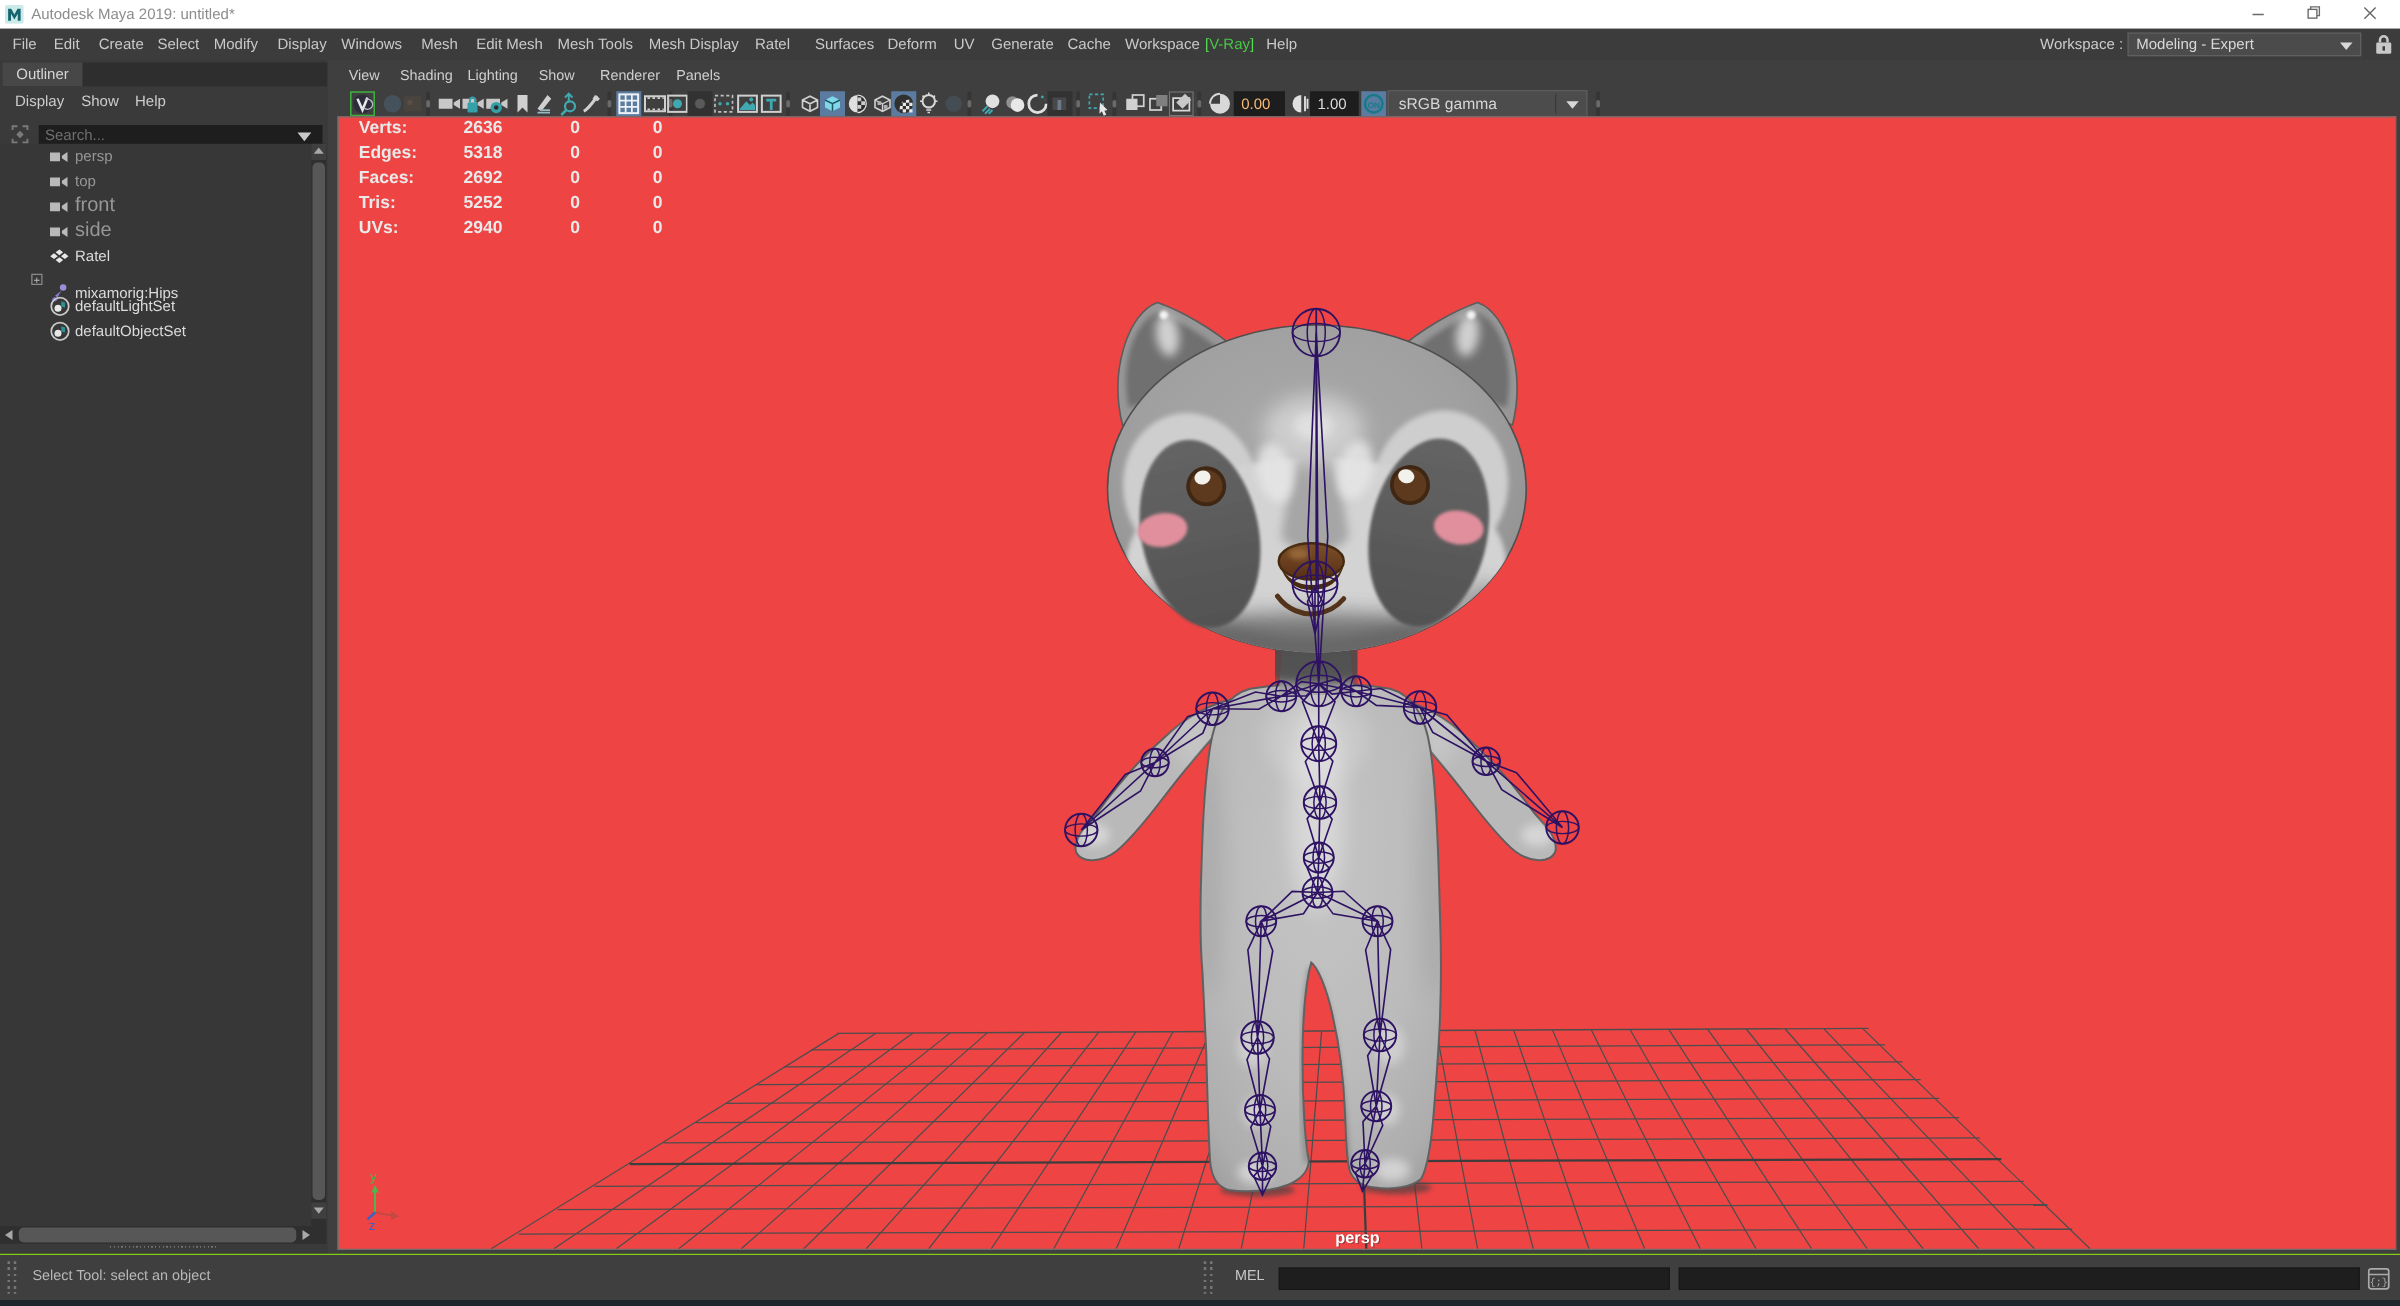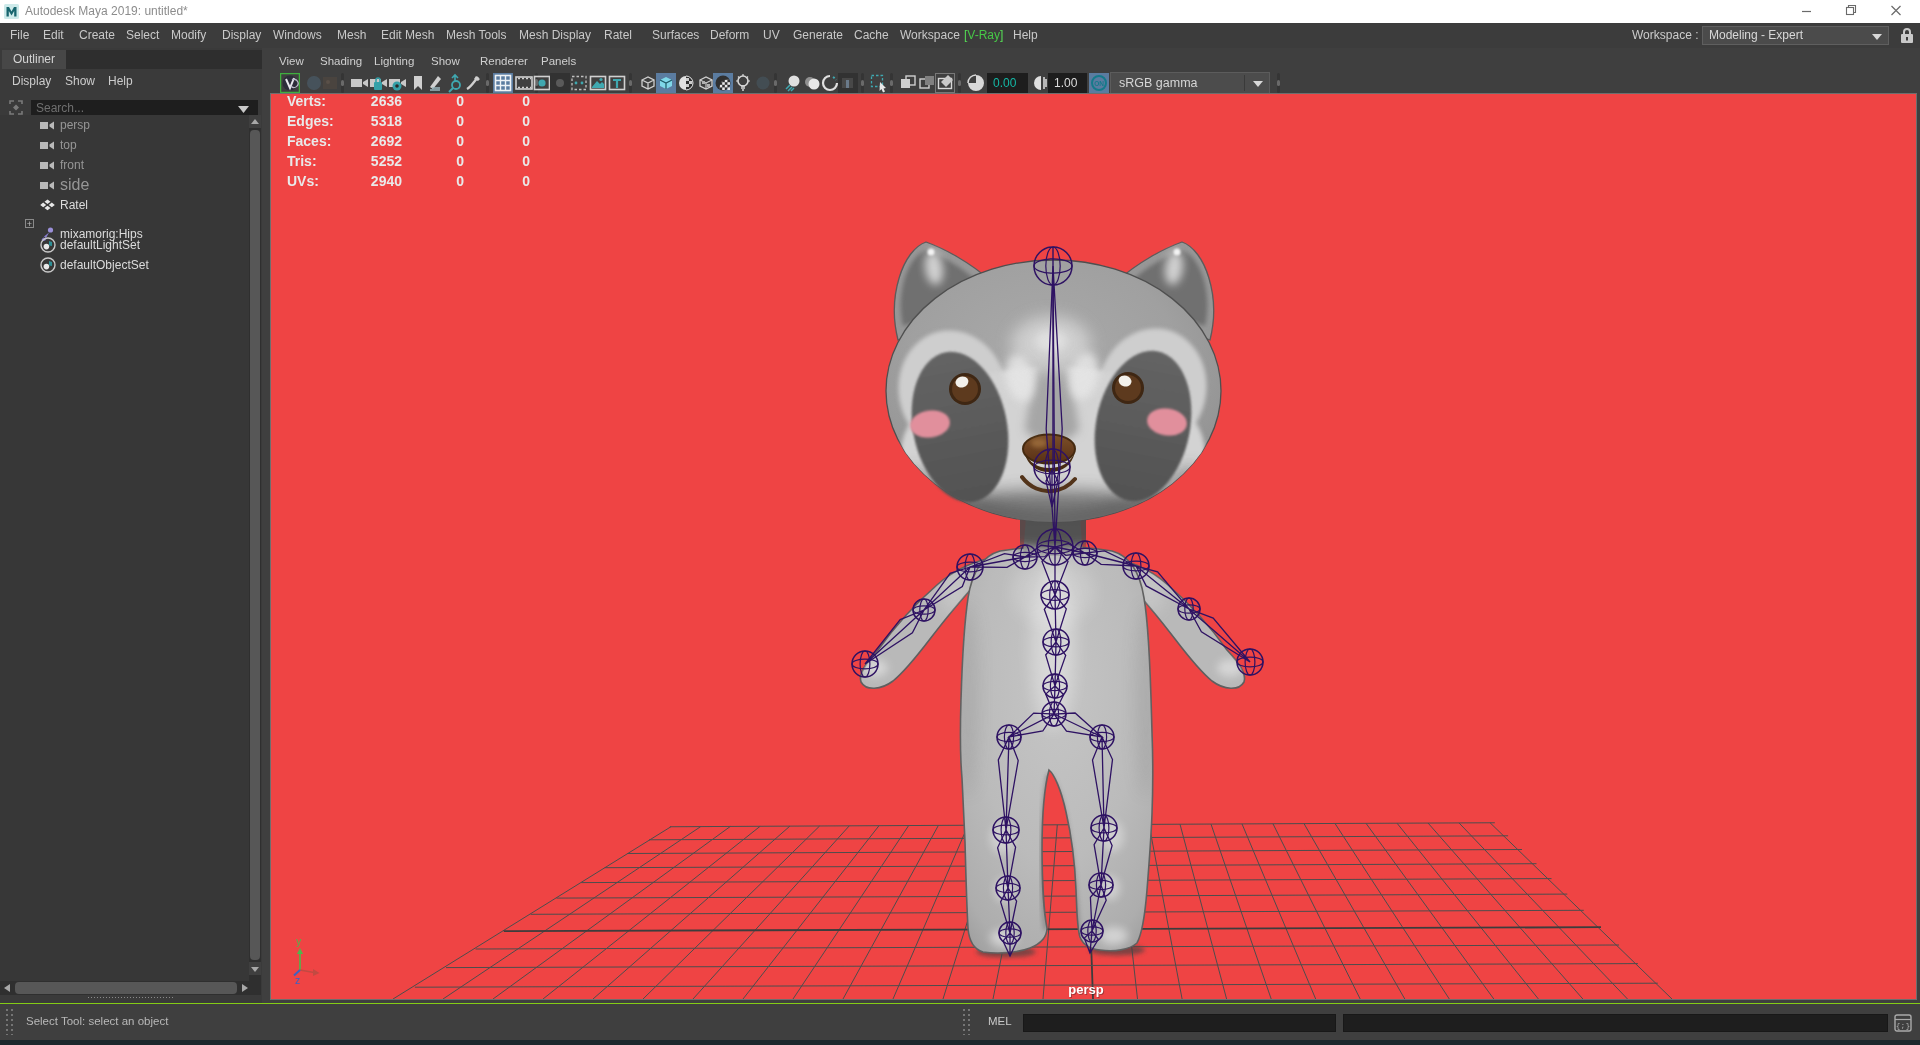--- a/index.html
+++ b/index.html
@@ -94,21 +94,21 @@
         </svg>
         <span style="font-size:12px;color:#969696">top</span>
       </div>
     </div>
 <div style="position:absolute;left:0;top:107px;width:249px;height:20px">
       <div style="position:absolute;left:40px;top:0;height:20px;display:flex;align-items:center">
         <svg width="15" height="11" viewBox="0 0 15 11" style="margin-right:5px;flex:none">
           <rect x="0" y="2" width="8" height="7" fill="#b9b9b9"></rect>
           <path d="M 14,1.5 L 9.5,4.5 L 9.5,6.5 L 14,9.5 Z" fill="#b9b9b9"></path>
         </svg>
-        <span style="font-size:12px;color:#969696">front</span>
+        <span style="font-size:16px;color:#969696">front</span>
       </div>
     </div>
 <div style="position:absolute;left:0;top:127px;width:249px;height:20px">
       <div style="position:absolute;left:40px;top:0;height:20px;display:flex;align-items:center">
         <svg width="15" height="11" viewBox="0 0 15 11" style="margin-right:5px;flex:none">
           <rect x="0" y="2" width="8" height="7" fill="#b9b9b9"></rect>
           <path d="M 14,1.5 L 9.5,4.5 L 9.5,6.5 L 14,9.5 Z" fill="#b9b9b9"></path>
         </svg>
         <span style="font-size:16px;color:#969696">side</span>
       </div>
@@ -353,21 +353,21 @@
       <rect x="0.5" y="0.5" width="19" height="19" fill="none" stroke="#787878" stroke-width="1"></rect>
       <rect x="3.5" y="5.5" width="13" height="10" fill="none" stroke="#d8d8d8" stroke-width="1.4"></rect>
       <path d="M 13,2 l 5,5 -7,7 -5,-5 Z" fill="#c8c8c8"></path>
     </svg></div>
 <div style="position:absolute;left:958px;top:73px;width:3px;height:20px;background:#353535;border-radius:2px"></div>
 <div style="position:absolute;left:958px;top:80px;width:3px;height:6px;background:#6a6a6a;border-radius:2px"></div>
 <div style="position:absolute;left:966px;top:73px;width:20px;height:20px;"><svg width="20" height="20" viewBox="0 0 20 20">
       <path d="M 10,2 a 8,8 0 1,1 -8,8 l 8,0 Z" fill="#d8d8d8"></path>
       <path d="M 10,2 a 8,8 0 0,0 -8,8" stroke="#d8d8d8" stroke-width="1.5" fill="none"></path>
     </svg></div>
-<div style="position:absolute;left:987px;top:73px;width:41px;height:20px;background:#1d1d1d;color:#14b8a6;font-size:12px;line-height:20px;padding-left:6px;box-sizing:border-box">0.00</div>
+<div style="position:absolute;left:987px;top:73px;width:41px;height:20px;background:#1d1d1d;color:#fdba74;font-size:12px;line-height:20px;padding-left:6px;box-sizing:border-box">0.00</div>
 <div style="position:absolute;left:1031px;top:73px;width:20px;height:20px;"><svg width="20" height="20" viewBox="0 0 20 20">
       <path d="M 10,3 a 7,7 0 0,0 0,14 Z" fill="#e0e0e0"></path>
       <path d="M 13,4 v 12 M 15,6 v 8" stroke="#e0e0e0" stroke-width="1.5"></path>
     </svg></div>
 <div style="position:absolute;left:1048px;top:73px;width:39px;height:20px;background:#1d1d1d;color:#dddddd;font-size:12px;line-height:20px;padding-left:6px;box-sizing:border-box">1.00</div>
 <div style="position:absolute;left:1089px;top:73px;width:20px;height:20px;background:#5b7ca0;"><svg width="20" height="20" viewBox="0 0 20 20">
       <circle cx="10" cy="10" r="7" fill="none" stroke="#157a8a" stroke-width="2"></circle>
       <text x="10" y="13" text-anchor="middle" font-size="6.5" font-weight="bold" fill="#157a8a" font-family="Liberation Sans">ON</text>
     </svg></div>
 <div style="position:absolute;left:1110px;top:72px;width:160px;height:22px;background:#4c4c4c;border:1px solid #5c5c5c;box-sizing:border-box;color:#d6d6d6;font-size:12.5px;line-height:20px;padding-left:8px">sRGB gamma<div style="position:absolute;right:24px;top:2px;width:1px;height:16px;background:#3a3a3a"></div><svg style="position:absolute;right:5px;top:7px" width="12" height="8" viewBox="0 0 12 8">

